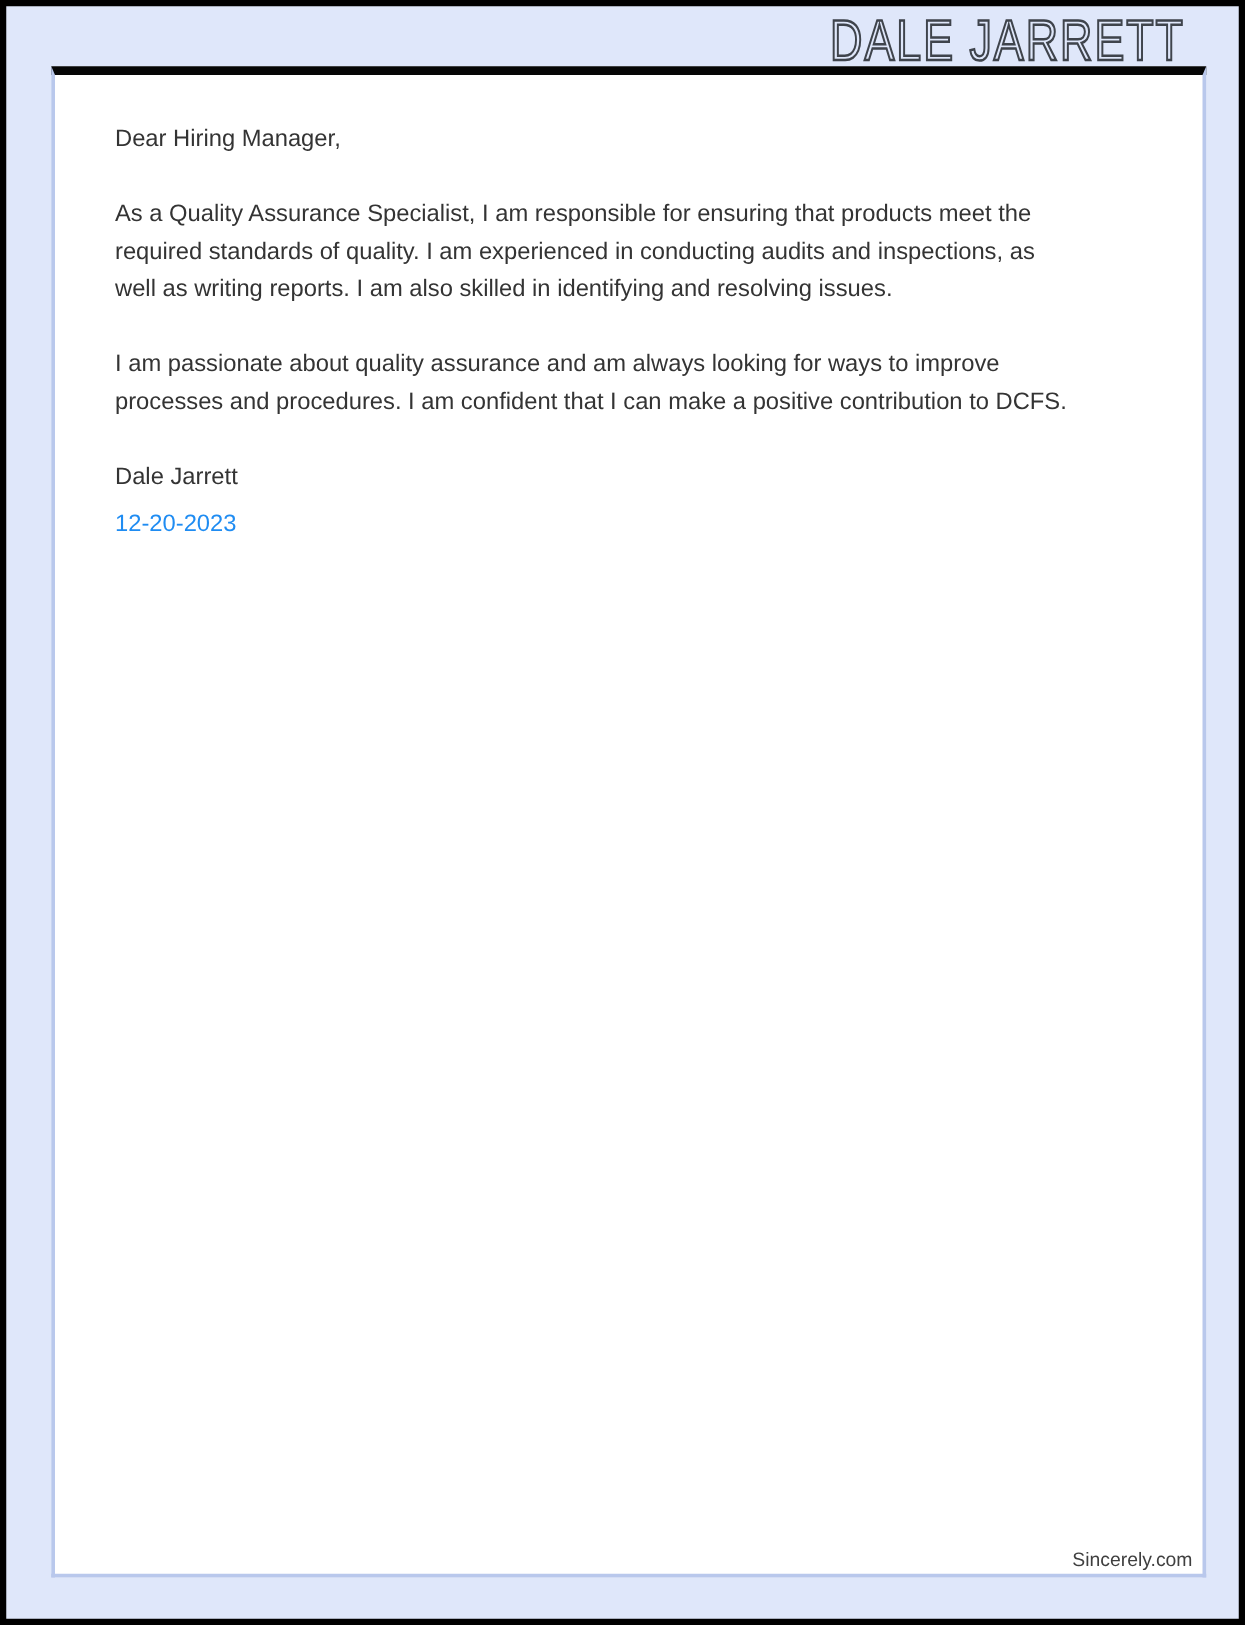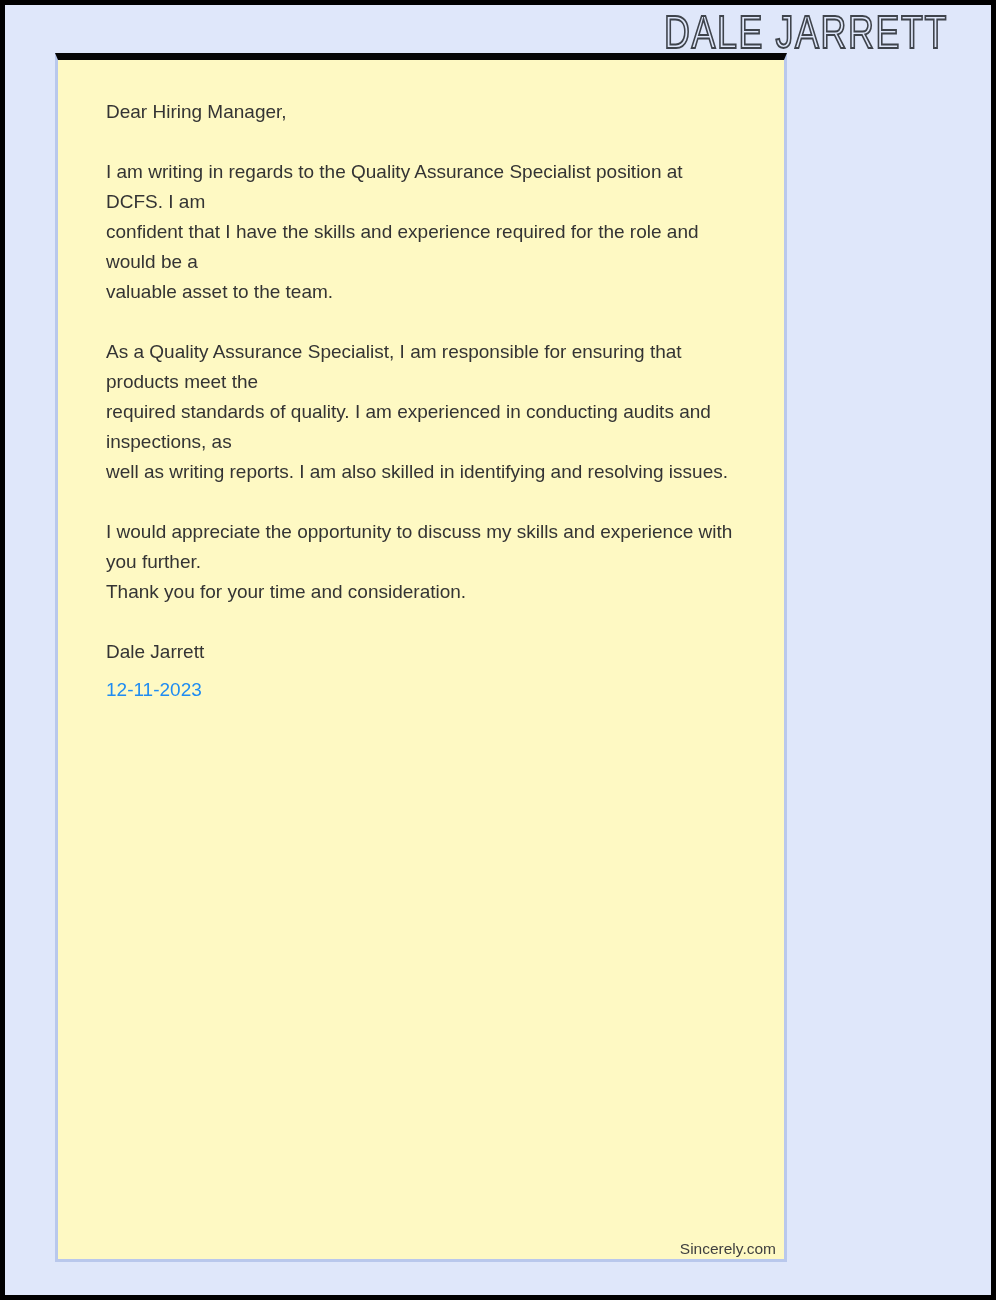--- a/index.html
+++ b/index.html
@@ -34,26 +34,26 @@
     white-space: nowrap;
     color: #dfe7fa;                 
     -webkit-text-stroke: 2px #3f444c;
     text-stroke: 2px #3f444c;
     transform: scaleX(0.78);
     transform-origin: 100% 0;
   }
   
   .page {
     position: absolute;
-    left: 50px;
+    left: 36px;
     top: 48px;
-    width: 732px;
+    width: 924px;
     height: 1209px;
     box-sizing: border-box;
-    background: #fef9c3;
+    background: #ffffff;
     border: 3px solid #b9c8ec;
     border-top: 7px solid #060606;
     padding: 37px 48px 0 48px;
     font-size: 19px;
     line-height: 30px;
     color: #343434;
   }
   .page p { margin: 0 0 30px 0; }
   .para { white-space: pre-line; }
   .signature { margin-bottom: 8px !important; }
@@ -74,33 +74,30 @@
 <body>
 
 <div class="frame">
 
   <div class="header-name">DALE JARRETT</div>
 
   <div class="page">
 
     <p class="salutation">Dear Hiring Manager,</p>
 
-    <p class="para">I am writing in regards to the Quality Assurance Specialist position at DCFS. I am
-confident that I have the skills and experience required for the role and would be a
-valuable asset to the team.</p>
 
     <p class="para">As a Quality Assurance Specialist, I am responsible for ensuring that products meet the
 required standards of quality. I am experienced in conducting audits and inspections, as
 well as writing reports. I am also skilled in identifying and resolving issues.</p>
 
+    <p class="para">I am passionate about quality assurance and am always looking for ways to improve
+processes and procedures. I am confident that I can make a positive contribution to DCFS.</p>
 
-    <p class="para">I would appreciate the opportunity to discuss my skills and experience with you further.
-Thank you for your time and consideration.</p>
 
 
     <p class="signature">Dale Jarrett</p>
 
-    <p class="date">12-11-2023</p>
+    <p class="date">12-20-2023</p>
 
     <div class="watermark">Sincerely.com</div>
 
   </div>
 </div>
 
 </body></html>

